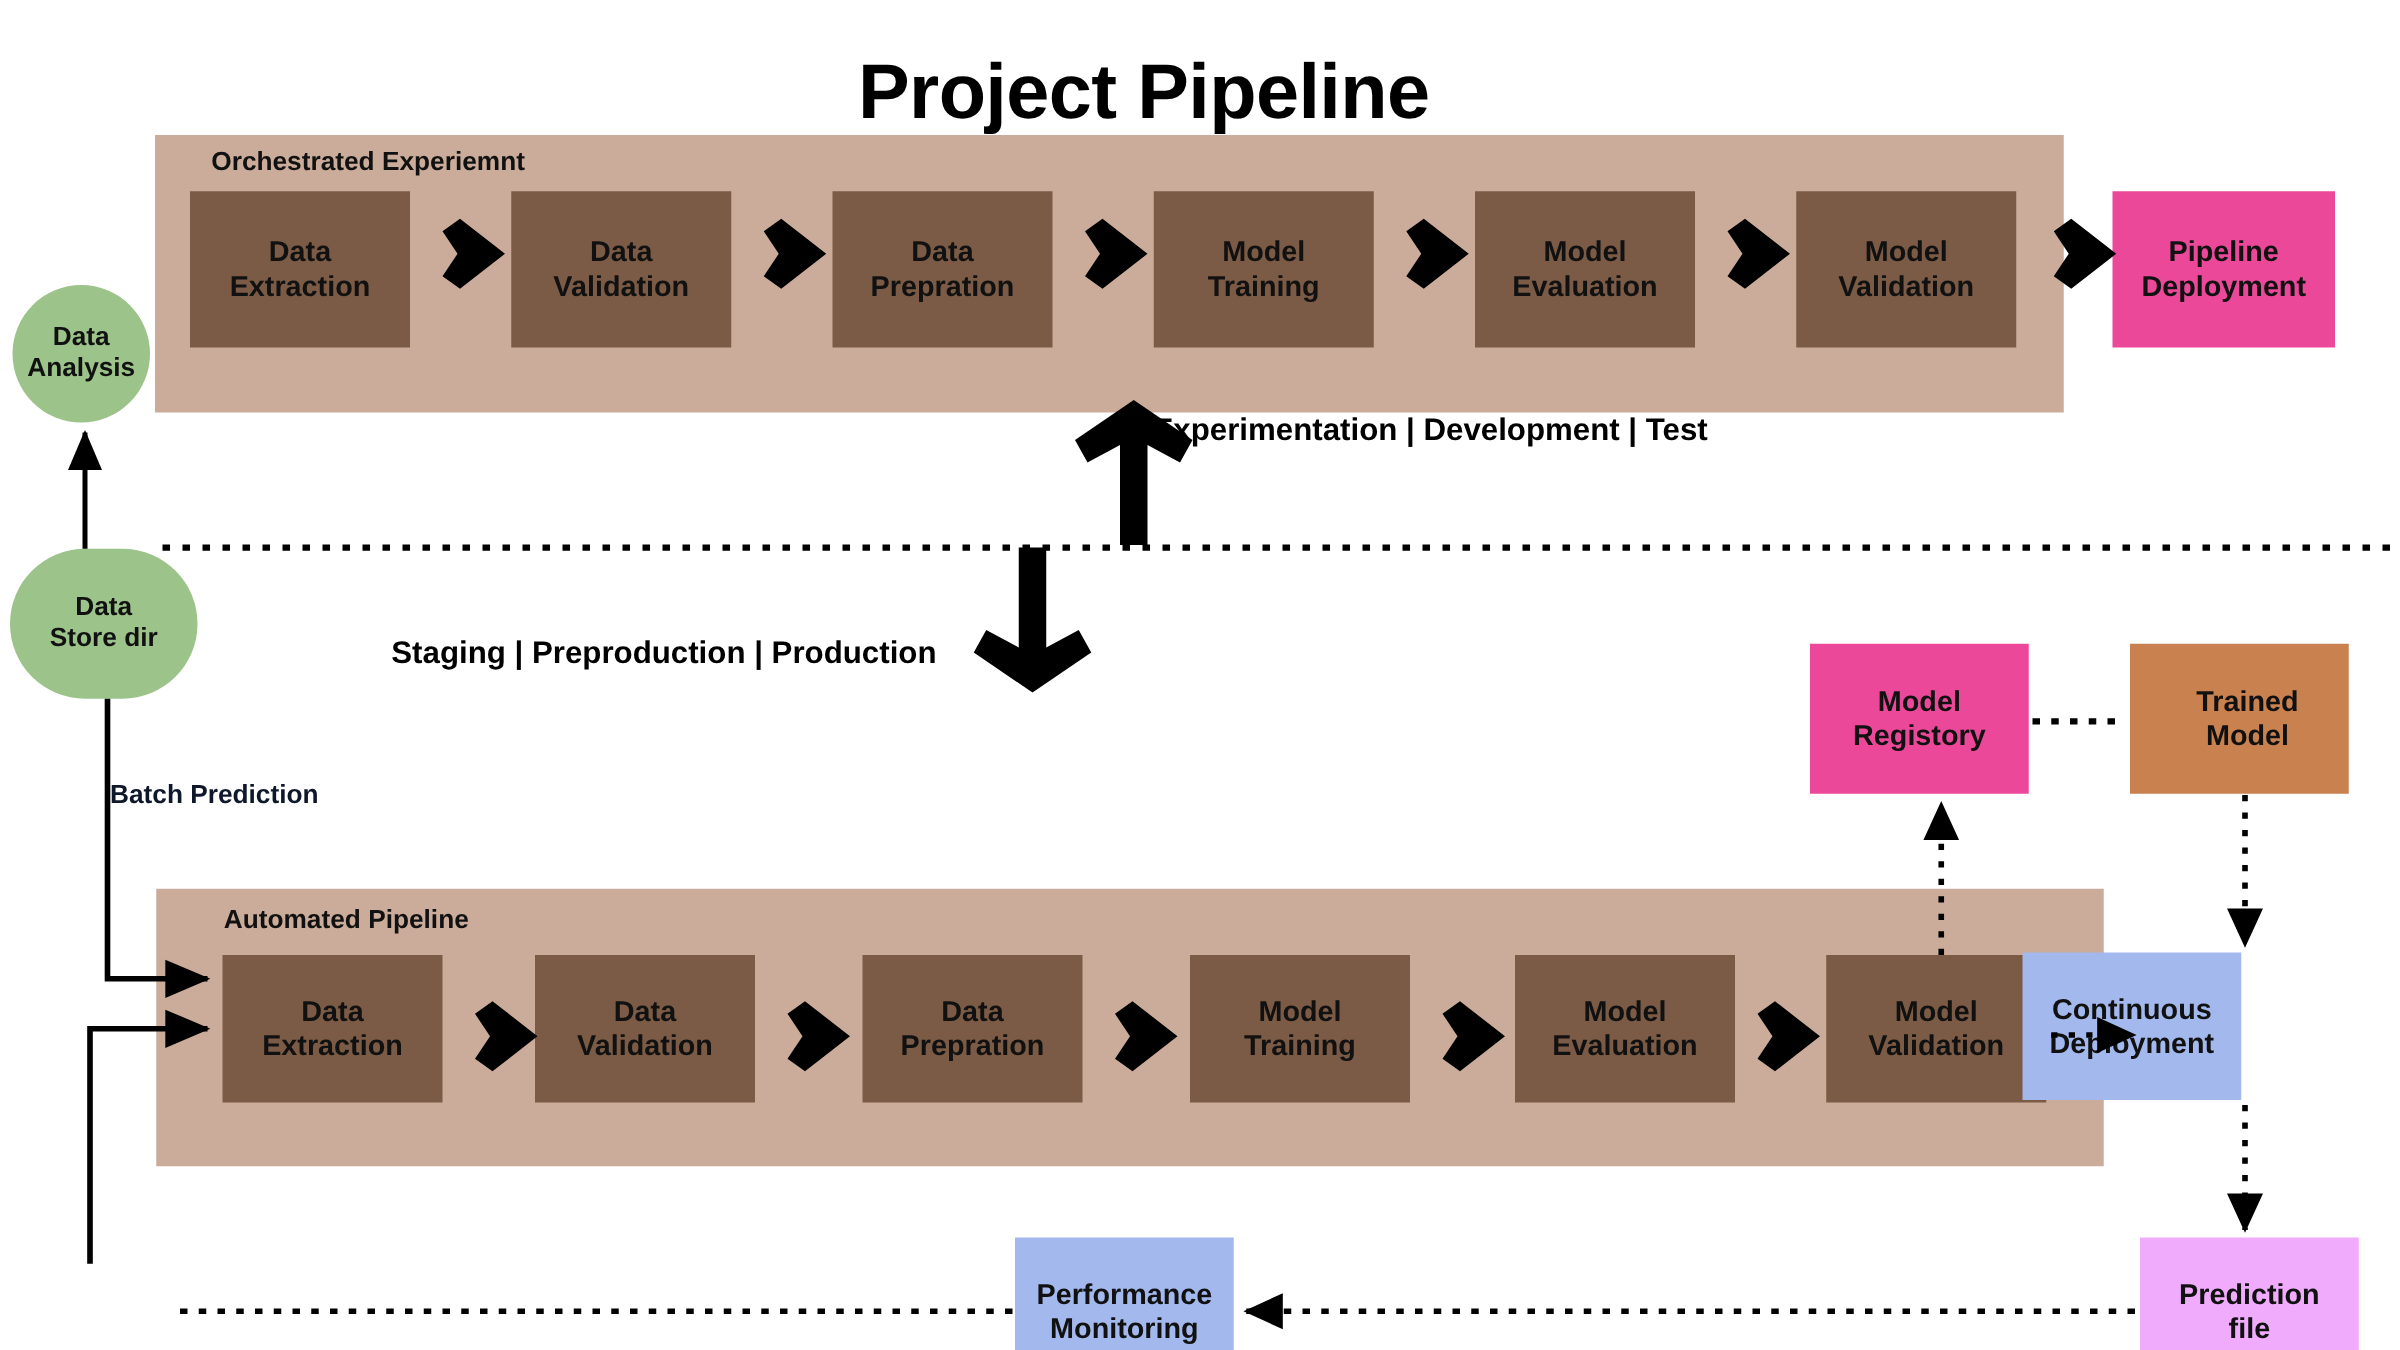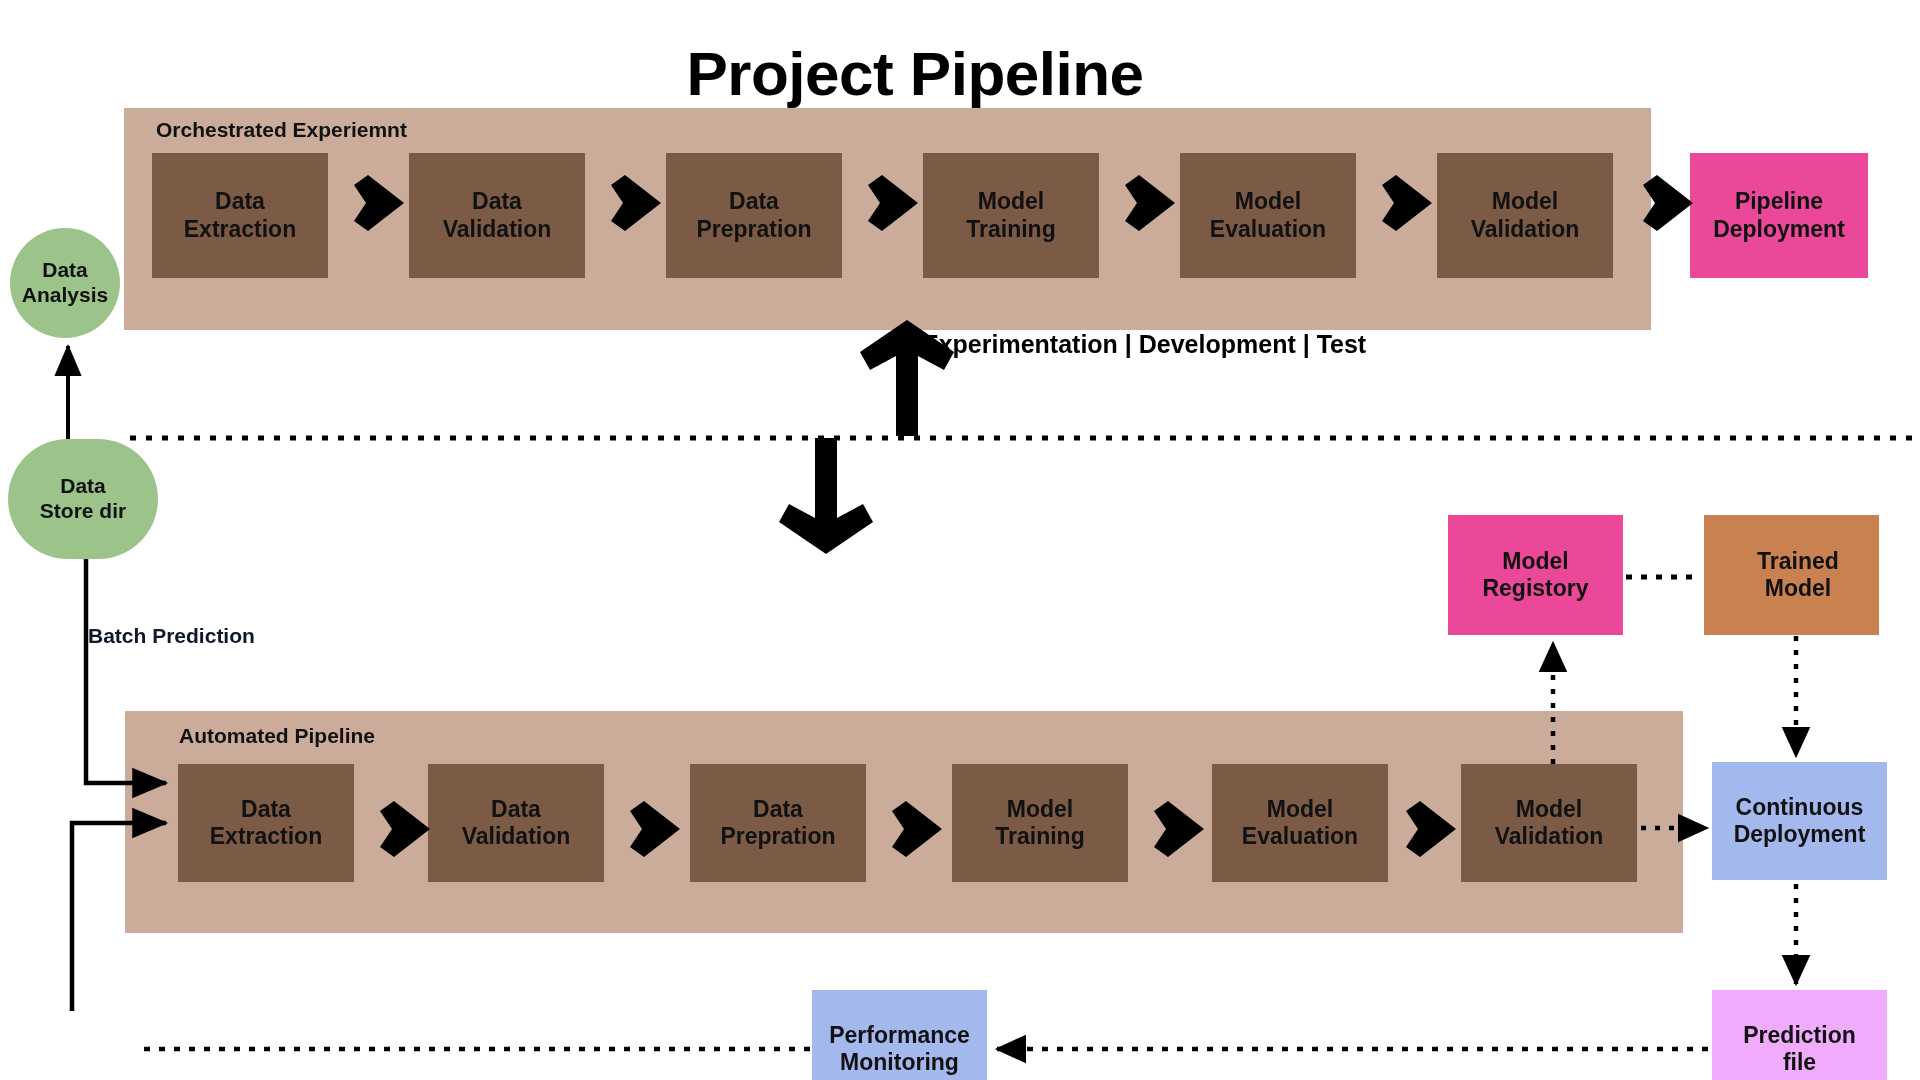--- a/index.html
+++ b/index.html
@@ -101,21 +101,21 @@
 </style>
 </head>
 <body>
 
 <div id="canvas">
 
   <div class="abs" id="page-title">Project Pipeline</div>
 
   <div class="abs group-panel" style="left:124px; top:62px; width:1527px; height:222px;"></div>
 
-  <div class="abs group-label" style="left:156px; top:72px;">Orchestrated Experiemnt</div>
+  <div class="abs group-label" style="left:169px; top:72px;">Orchestrated Experiemnt</div>
 
   <div class="abs stage-box" style="left:152px; top:107px; width:176px; height:125px;">
     <div>
       <div>Data</div>
       <div>Extraction</div>
     </div>
   </div>
 
   <div class="abs stage-box" style="left:409px; top:107px; width:176px; height:125px;">
     <div>
@@ -169,20 +169,21 @@
   <div class="abs oval" style="left:8px; top:393px; width:150px; height:120px; border-radius:60px;">
     <div>
       <div>Data</div>
       <div>Store dir</div>
     </div>
   </div>
 
 
   <div class="abs annot" style="left:922px; top:284px;">Experimentation | Development | Test</div>
 
+  <div class="abs annot" style="left:313px; top:462px;">Staging | Preproduction | Production</div>
 
   <div class="abs annot-small" style="left:88px; top:578px;">Batch Prediction</div>
 
   <div class="abs group-panel" style="left:125px; top:665px; width:1558px; height:222px;"></div>
 
   <div class="abs group-label" style="left:179px; top:678px;">Automated Pipeline</div>
 
   <div class="abs stage-box" style="left:178px; top:718px; width:176px; height:118px;">
     <div>
       <div>Data</div>
@@ -232,21 +233,21 @@
     </div>
   </div>
 
   <div class="abs node-box node-orange" style="left:1704px; top:469px; width:175px; height:120px;">
     <div>
       <div>Trained</div>
       <div>Model</div>
     </div>
   </div>
 
-  <div class="abs node-box node-blue" style="left:1712px; top:716px; width:175px; height:118px;">
+  <div class="abs node-box node-blue" style="left:1618px; top:716px; width:175px; height:118px;">
     <div>
       <div>Continuous</div>
       <div>Deployment</div>
     </div>
   </div>
 
   <div class="abs node-box node-green" style="left:1712px; top:944px; width:175px; height:118px;">
     <div>
       <div>Prediction</div>
       <div>file</div>

